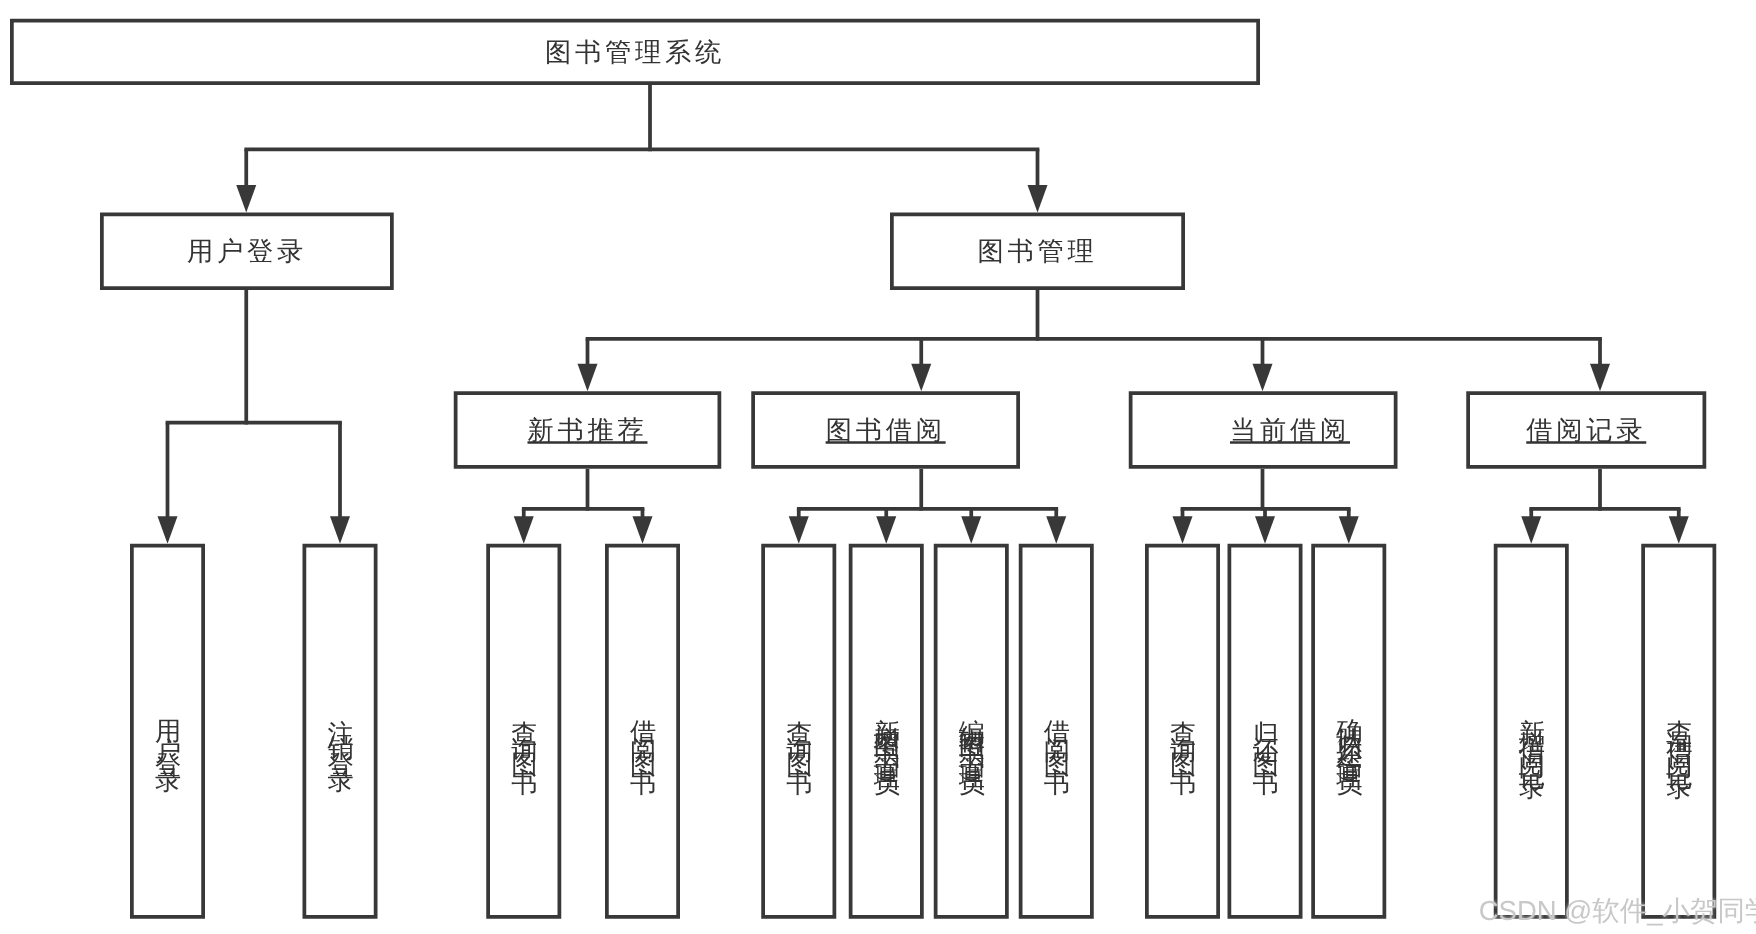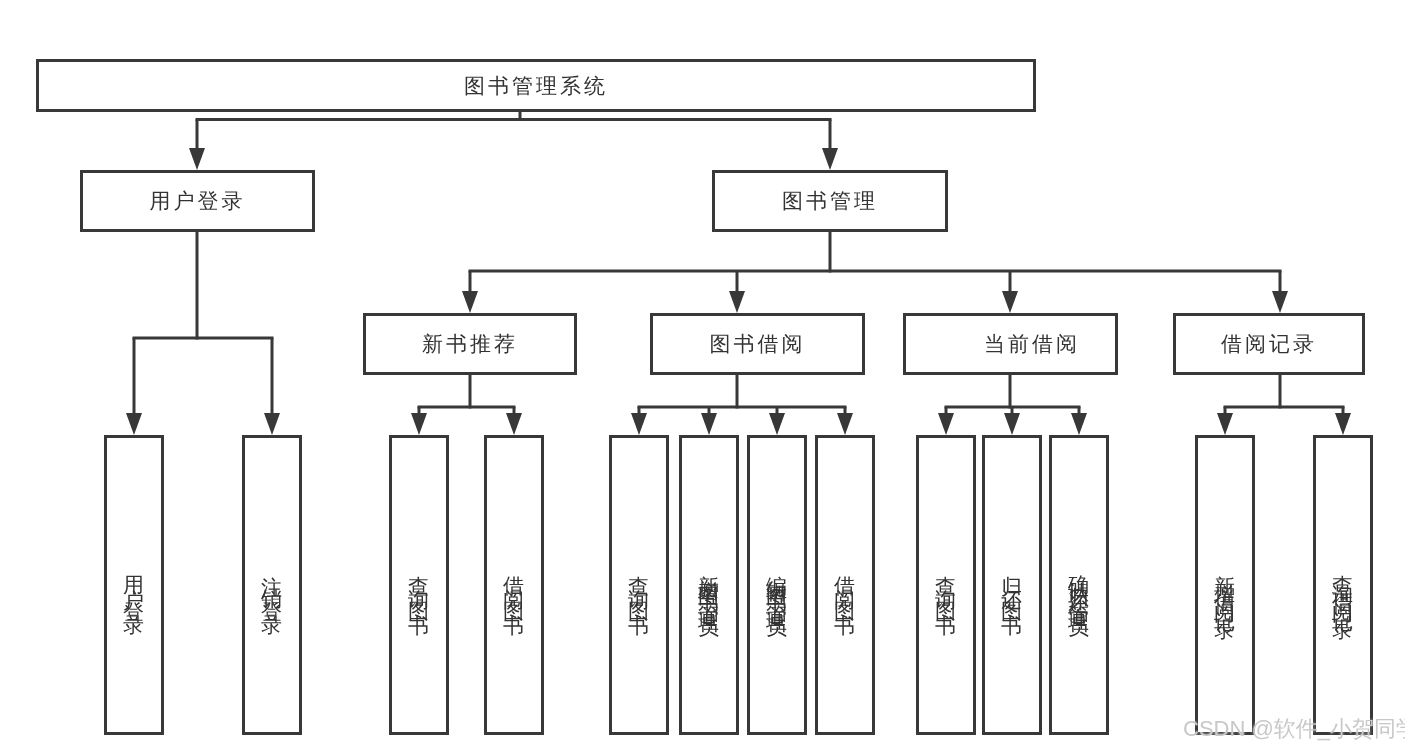--- a/index.html
+++ b/index.html
@@ -25,26 +25,26 @@
   .v-text{
     writing-mode:vertical-rl;
     text-orientation:mixed;
     font-size:21px;
     white-space:nowrap;
     line-height:1;
   }
   .ls-short{letter-spacing:13px;}
   .ls-mid{letter-spacing:9px;}
   .ls-long{letter-spacing:6px;}
-  .root{left:36px;top:15px;width:1000px;height:53px;margin-top:44px;}
+  .root{left:8px;top:15px;width:1000px;height:53px;}
   .l2a{left:80px;top:170px;width:235px;height:62px;}
   .l2b{left:712px;top:170px;width:236px;height:62px;}
-  .l3{top:313px;height:62px;}
+  .l3{top:313px;height:62px;text-decoration:underline;}
   .l3a{left:363px;width:214px;}
-  .l3b{left:650px;width:215px;}
+  .l3b{left:601px;width:215px;}
   .l3c{left:903px;width:215px;padding-left:43px;}
   .l3d{left:1173px;width:192px;}
   .leaf{top:435px;height:300px;width:60px;}
   #watermark{
     position:absolute;
     left:1183px;top:714px;
     font-size:22px;
     color:#c8c8c8;
     z-index:3;
     white-space:nowrap;

